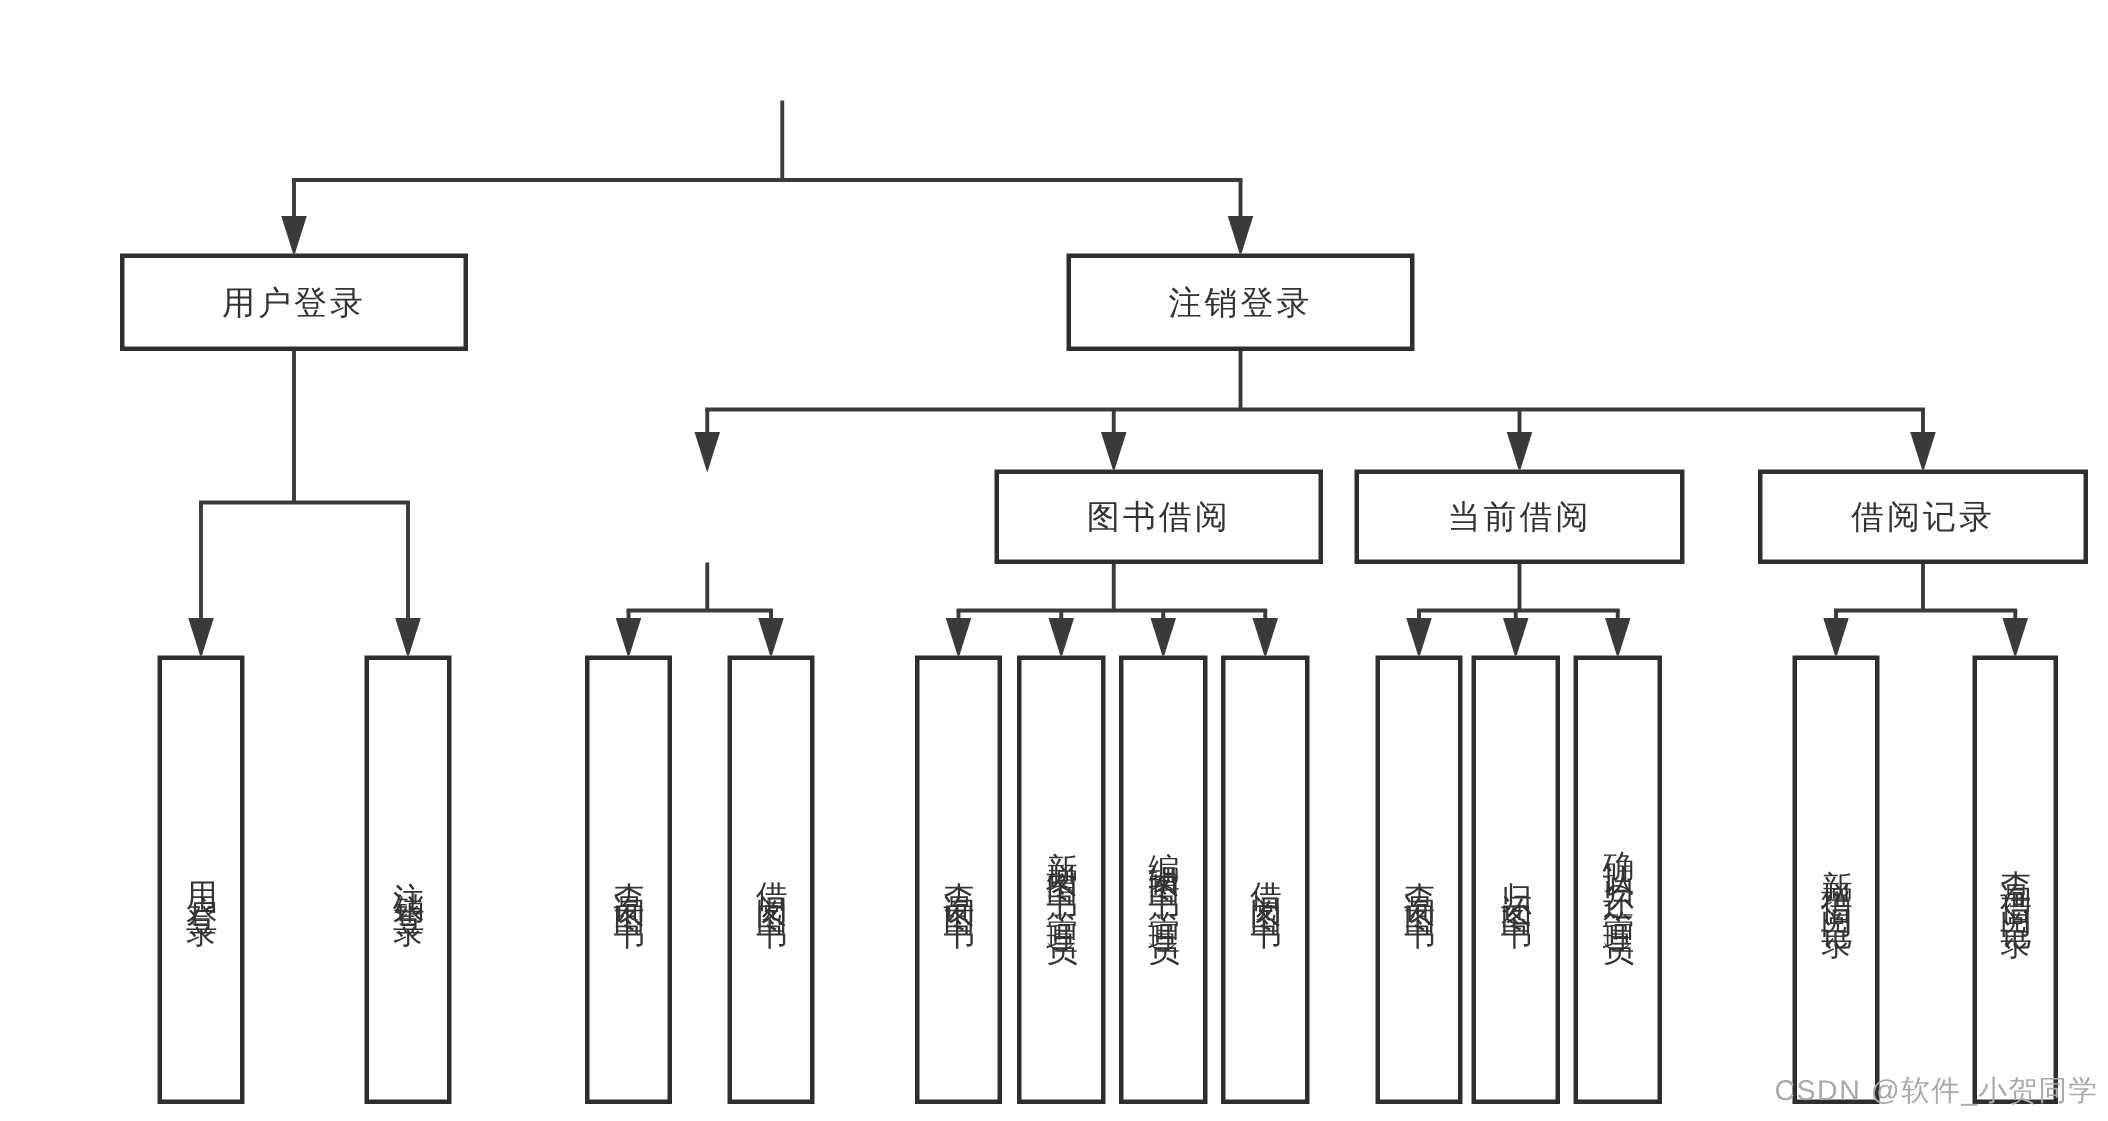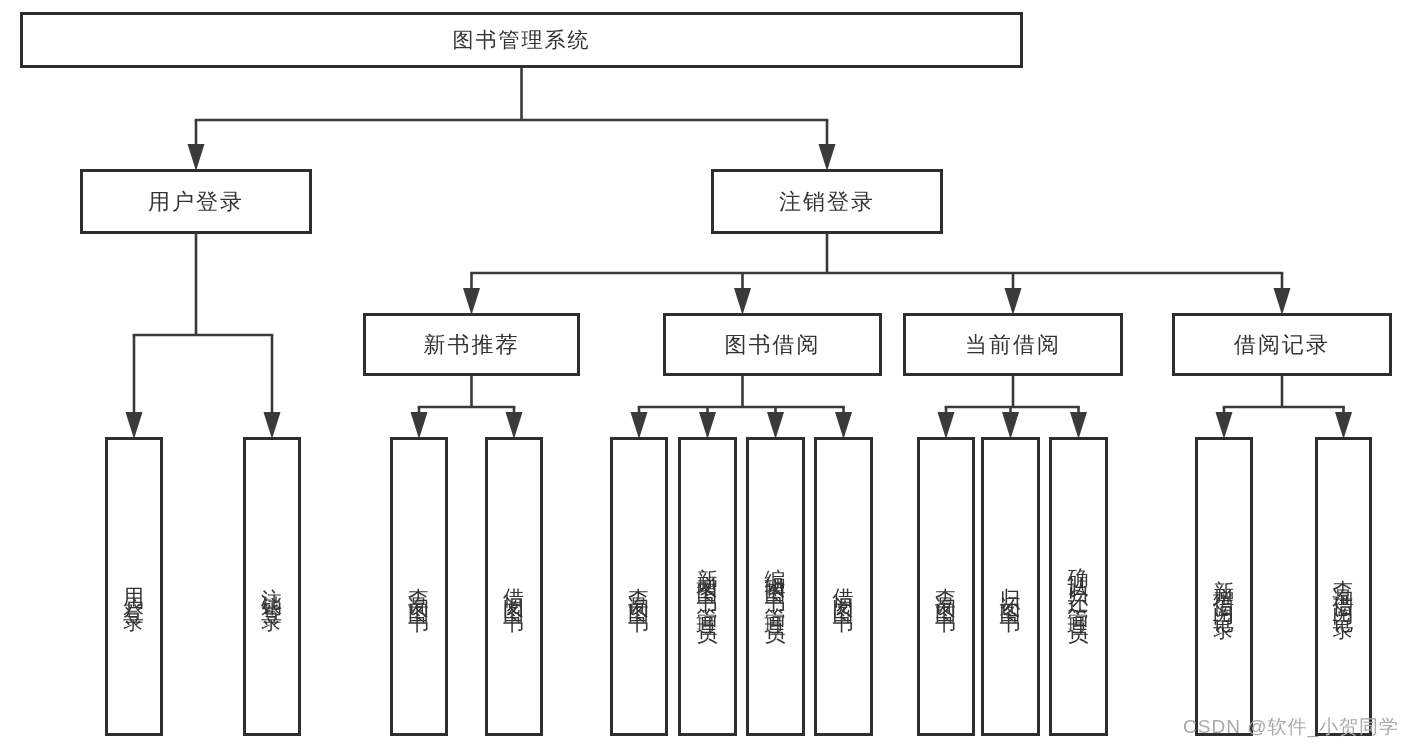--- a/index.html
+++ b/index.html
@@ -100,31 +100,25 @@
       <path d="M 1070 412 L 1087 412 L 1078.5 439 Z" fill="#3a3a3a"></path>
       <line x1="1282" y1="375" x2="1282" y2="407" stroke="#3a3a3a" stroke-width="2.6"></line>
       <line x1="1222.7" y1="407" x2="1344.8" y2="407" stroke="#3a3a3a" stroke-width="2.6"></line>
       <line x1="1224" y1="407" x2="1224" y2="425" stroke="#3a3a3a" stroke-width="2.6"></line>
       <path d="M 1215.5 412 L 1232.5 412 L 1224 439 Z" fill="#3a3a3a"></path>
       <line x1="1343.5" y1="407" x2="1343.5" y2="425" stroke="#3a3a3a" stroke-width="2.6"></line>
       <path d="M 1335 412 L 1352 412 L 1343.5 439 Z" fill="#3a3a3a"></path>
     </svg>
 
   <div class="watermark" style="color: rgb(169, 169, 169);">CSDN @软件_小贺同学</div>
-<div class="node h root" style="left: 20px; top: 12px; width: 1003px; height: 56px; border-color: rgb(46, 46, 46);">
-      <span class="label" style="color: rgb(51, 51, 51);">图书管理系统</span>
-    </div>
     <div class="node h" style="left: 80px; top: 169px; width: 232px; height: 65px; border-color: rgb(46, 46, 46);">
       <span class="label" style="color: rgb(51, 51, 51);">用户登录</span>
     </div>
     <div class="node h" style="left: 711px; top: 169px; width: 232px; height: 65px; border-color: rgb(46, 46, 46);">
       <span class="label" style="color: rgb(51, 51, 51);">注销登录</span>
-    </div>
-    <div class="node h" style="left: 363px; top: 313px; width: 217px; height: 63px; border-color: rgb(46, 46, 46);">
-      <span class="label" style="color: rgb(51, 51, 51);">新书推荐</span>
     </div>
     <div class="node h" style="left: 633px; top: 313px; width: 219px; height: 63px; border-color: rgb(46, 46, 46); margin-left: 30px;">
       <span class="label" style="color: rgb(51, 51, 51);">图书借阅</span>
     </div>
     <div class="node h" style="left: 903px; top: 313px; width: 220px; height: 63px; border-color: rgb(46, 46, 46);">
       <span class="label" style="color: rgb(51, 51, 51);">当前借阅</span>
     </div>
     <div class="node h" style="left: 1172px; top: 313px; width: 220px; height: 63px; border-color: rgb(46, 46, 46);">
       <span class="label" style="color: rgb(51, 51, 51);">借阅记录</span>
     </div>

